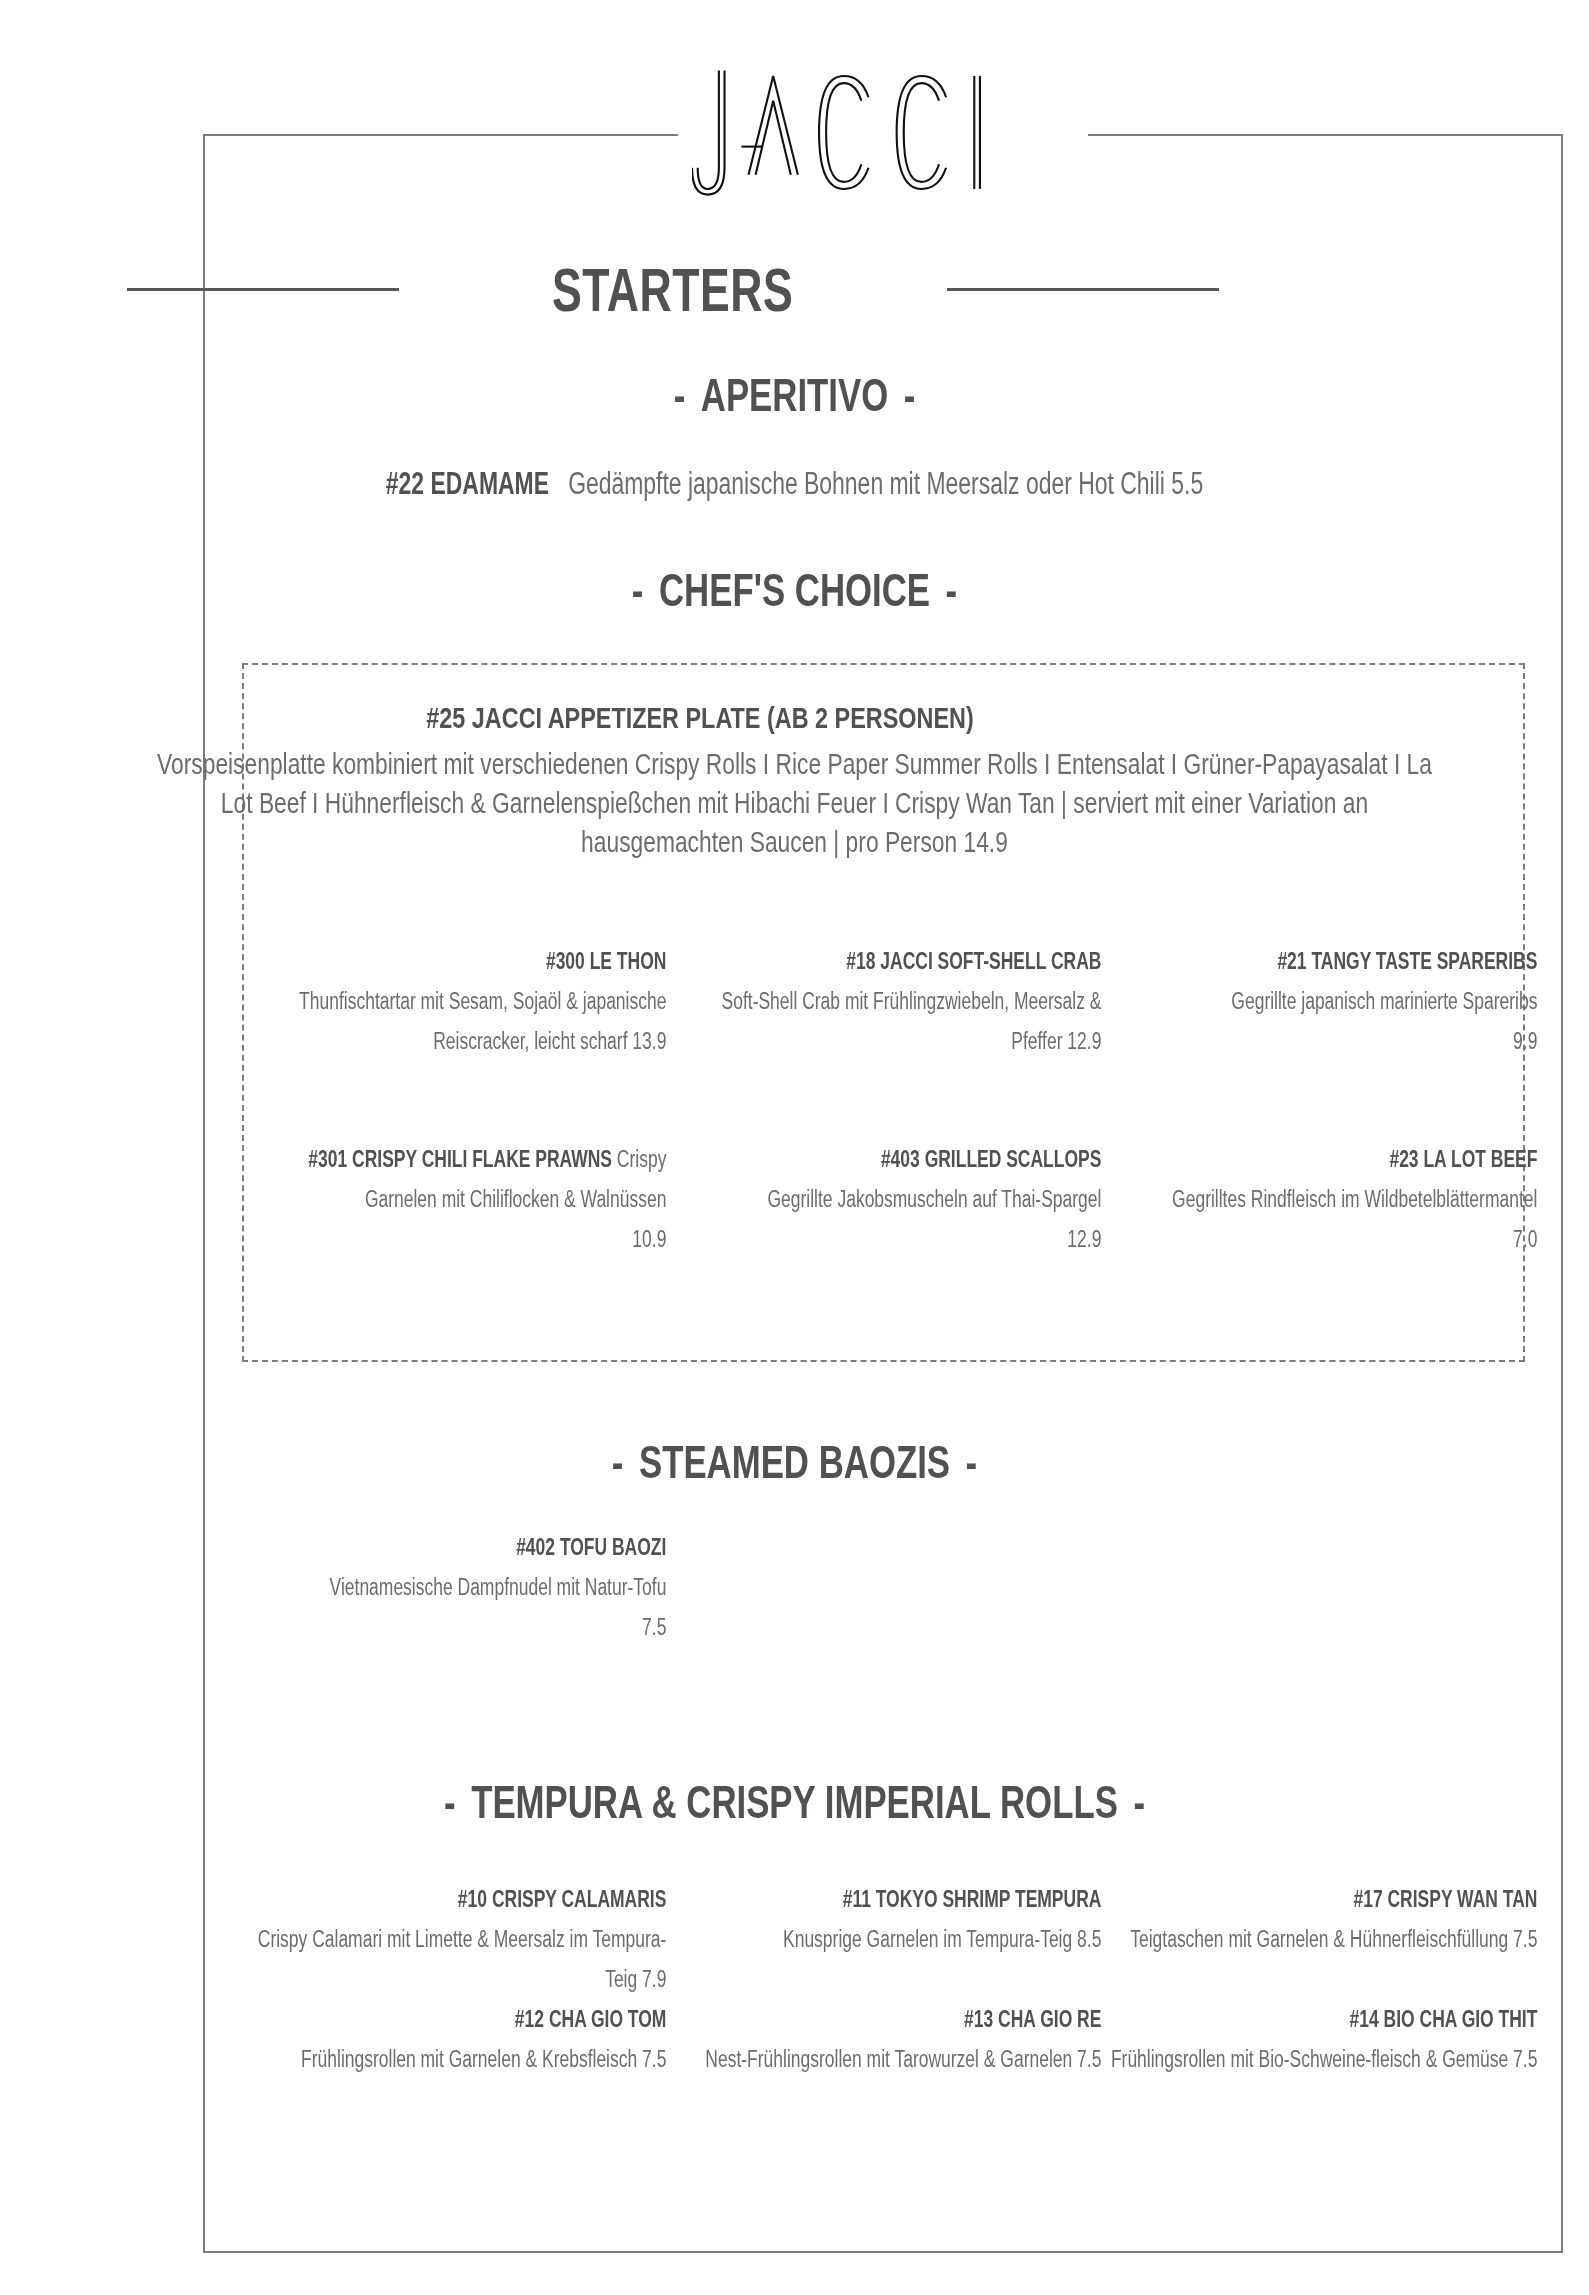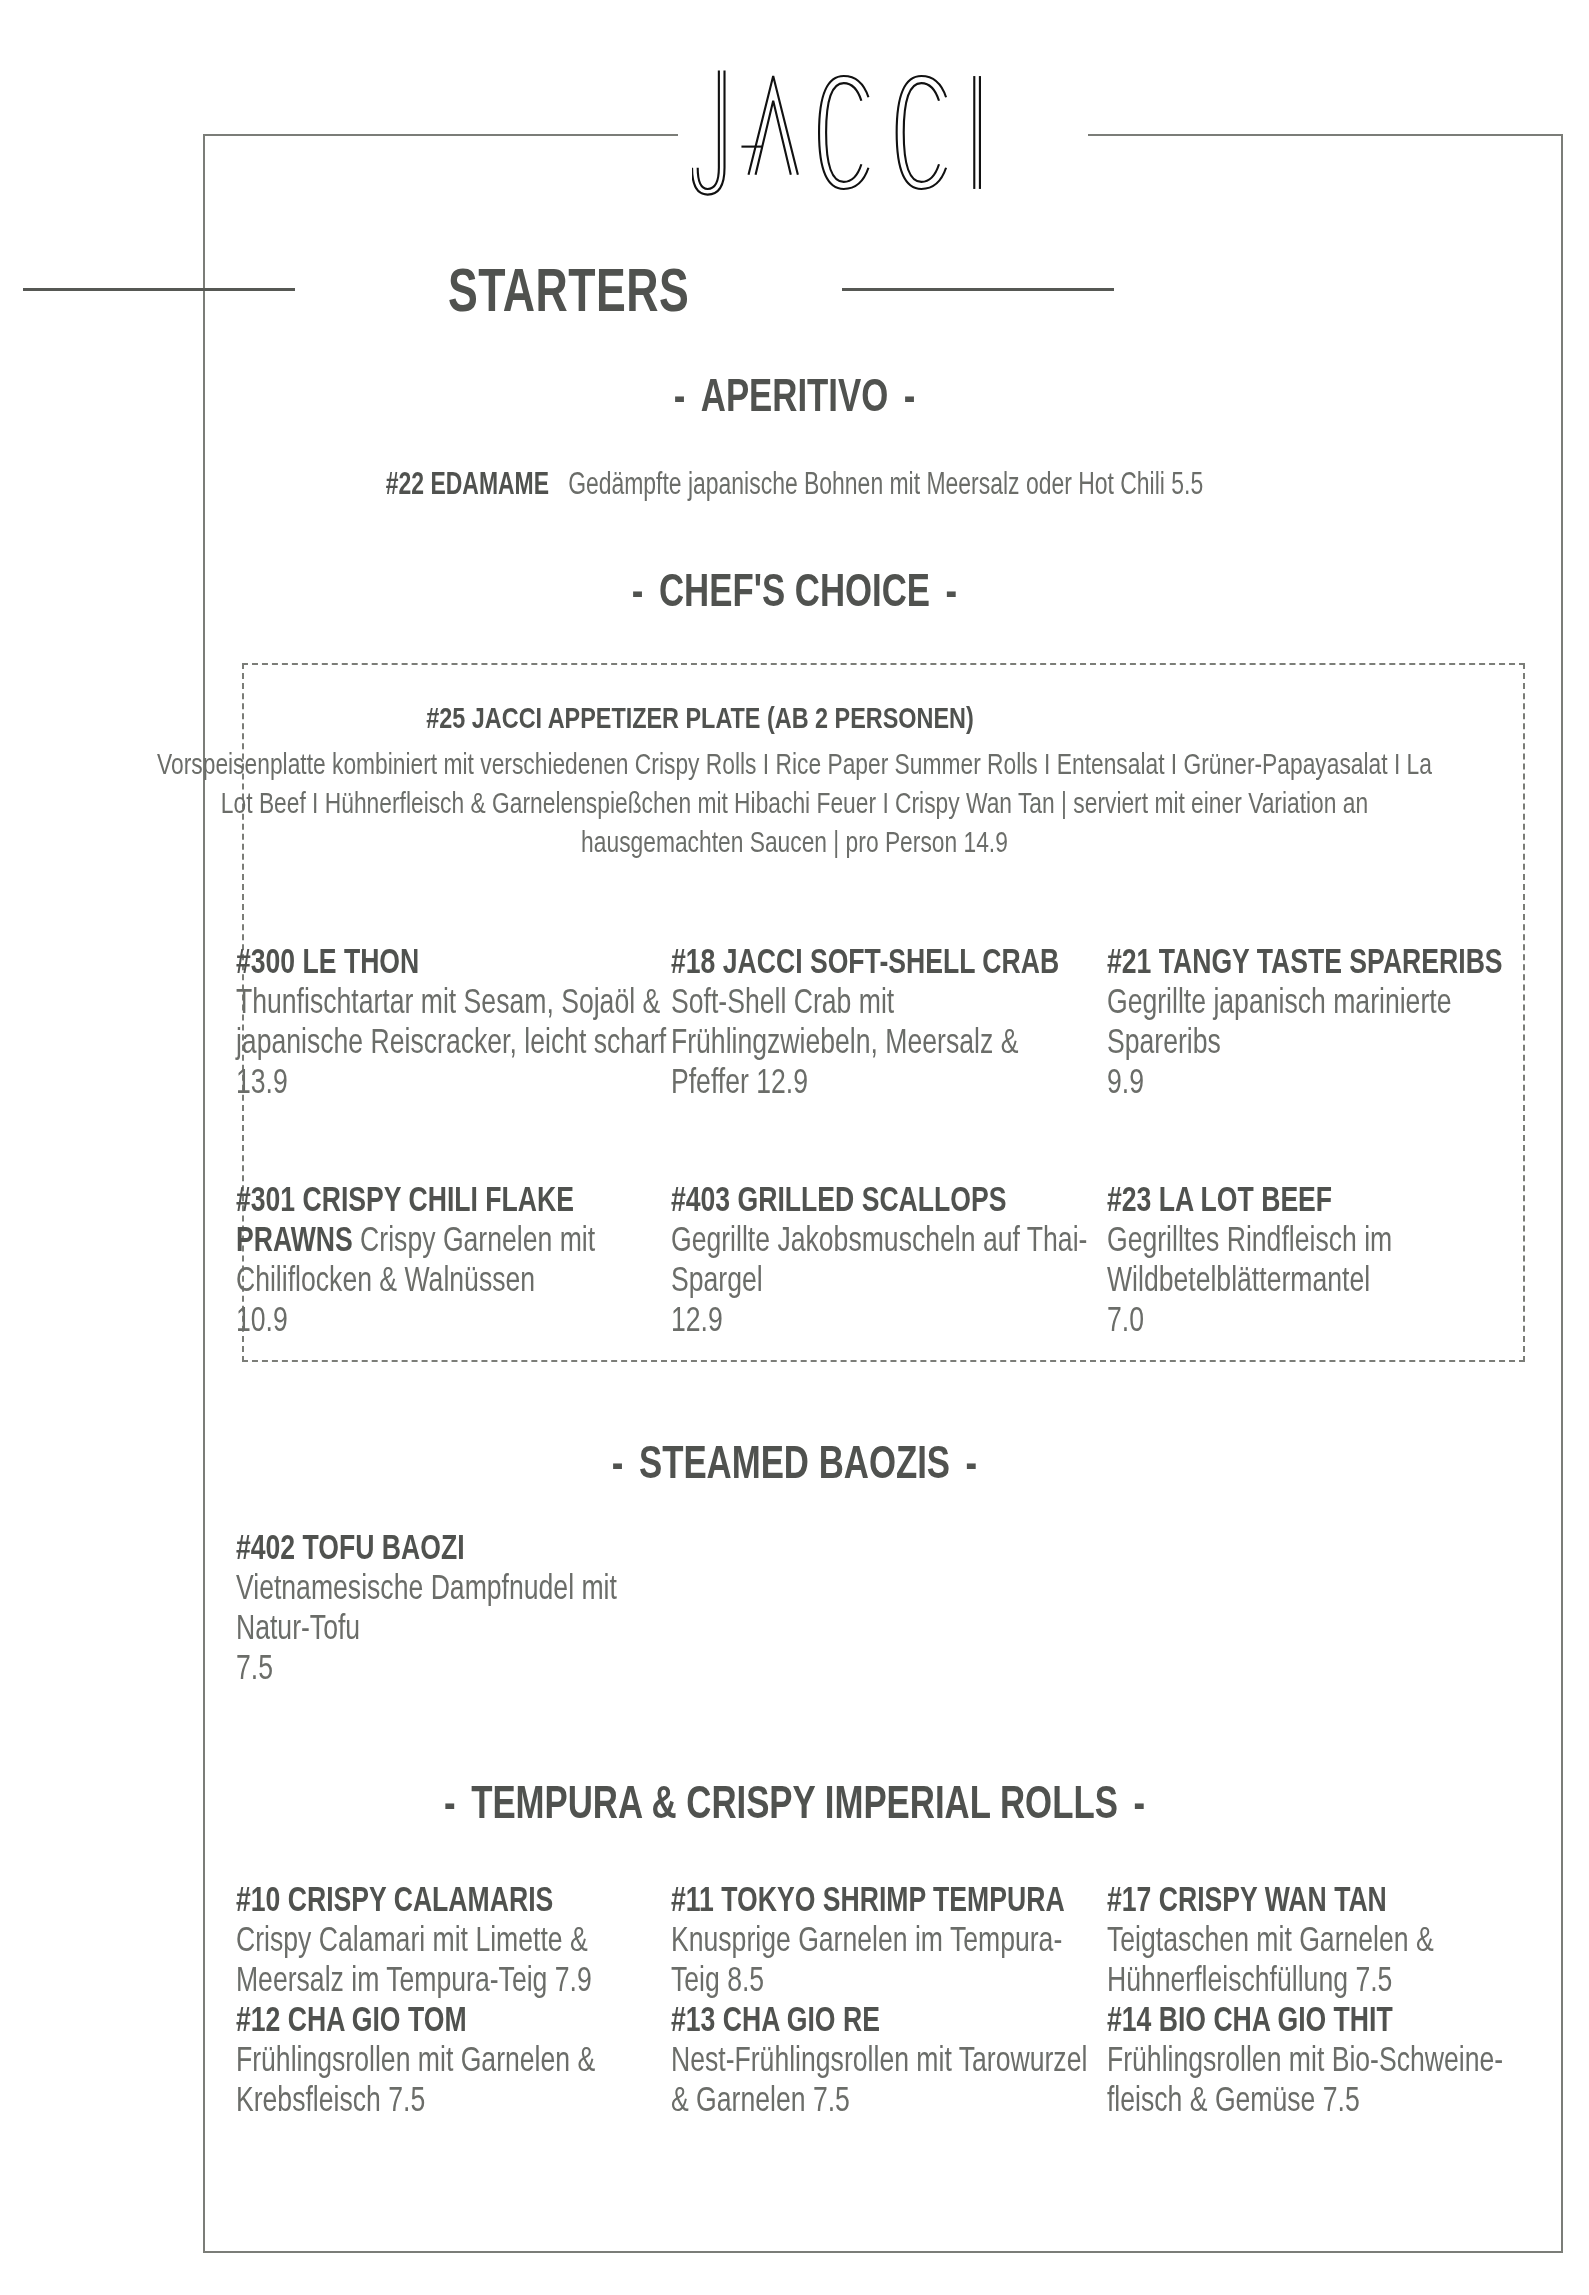--- a/index.html
+++ b/index.html
@@ -3,38 +3,38 @@
 <meta charset="utf-8">
 <style>
   html, body { margin: 0; padding: 0; background: #ffffff; }
   body { width: 1589px; height: 2295px; position: relative; overflow: hidden;
          font-family: "Liberation Sans", "DejaVu Sans", sans-serif; color: #6b6d69; }
   .frame { position: absolute; left: 203px; top: 134px; width: 1360px; height: 2119px;
            border: 2.8px solid #7b7d78; box-sizing: border-box; }
   .logo-gap { position: absolute; left: 678px; top: 127px; width: 410px; height: 14px; background: #fff; }
   .logo { position: absolute; left: 692px; top: 69px; width: 367px; height: 127px; }
   .title-row { position: absolute; top: 254px; left: 0; width: 1346px; display: flex;
-               align-items: center; margin-left: 23px; }
+               justify-content: center; align-items: center; }
   .title-line { width: 272px; height: 3.5px; background: #565854; }
   .title { font-family: "Liberation Sans", sans-serif; font-weight: 700; font-size: 62px;
            color: #50524f; margin: 0 106px; transform: scaleX(0.72); letter-spacing: 0.7px; }
   .sect { position: absolute; left: 0; width: 1589px; text-align: center; font-weight: 700;
           color: #50524f; font-size: 47px; transform: scaleX(0.74); transform-origin: center; }
   .dash { margin: 0 21px; }
   .edamame { position: absolute; left: 0; top: 466px; width: 1589px; text-align: center;
              font-size: 31px; transform: scaleX(0.74); }
   .b { font-weight: 700; color: #50524f; }
   .chef-box { position: absolute; left: 242px; top: 663px; width: 1283px; height: 699px;
               border: 2.1px dashed #7b7d78; box-sizing: border-box; }
   .plate { position: absolute; left: 0; top: 701px; width: 1400px; text-align: center; }
   .plate .t { font-size: 30px; font-weight: 700; color: #50524f; transform: scaleX(0.78); }
   .plate .d { font-size: 30px; line-height: 39px; margin-top: 8.5px; transform: scaleX(0.76); width: 1681px; margin-left: -46px; }
   .grid { position: absolute; left: 233px; width: 1307px; display: grid;
           grid-template-columns: 1fr 1fr 1fr; }
-  .item { text-align: left; font-size: 35px; line-height: 40px; }
+  .item { text-align: right; font-size: 23px; line-height: 40px; }
   .item .n { font-weight: 700; color: #50524f; }
   .sx { display: inline-block; transform: scaleX(0.76); width: 130%; margin-left: -15%; }
 </style>
 </head>
 <body>
 
 <div class="frame"></div>
 <div class="logo-gap"></div>
 
 <svg class="logo" viewBox="0 0 520 180">

